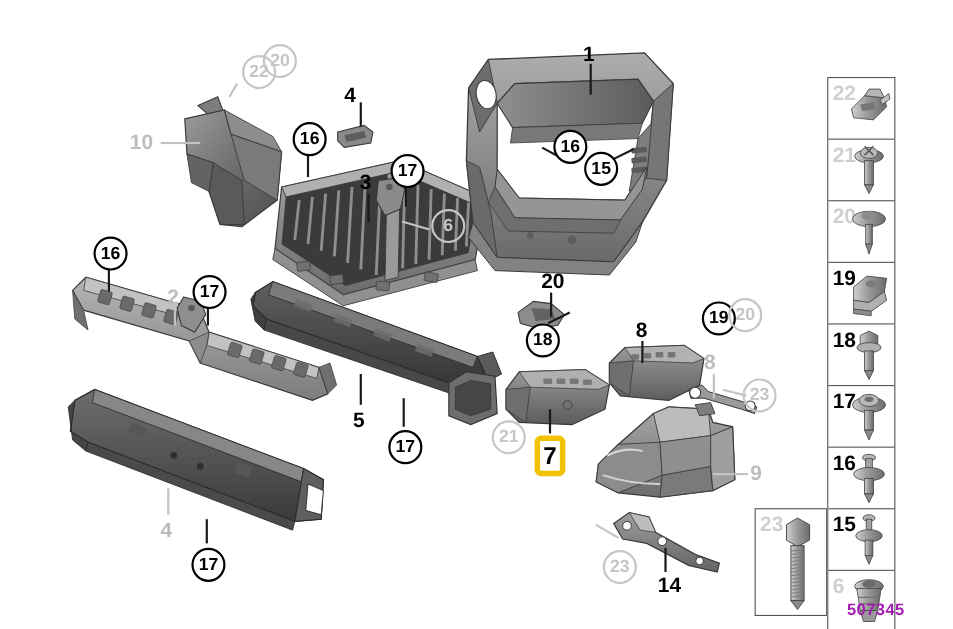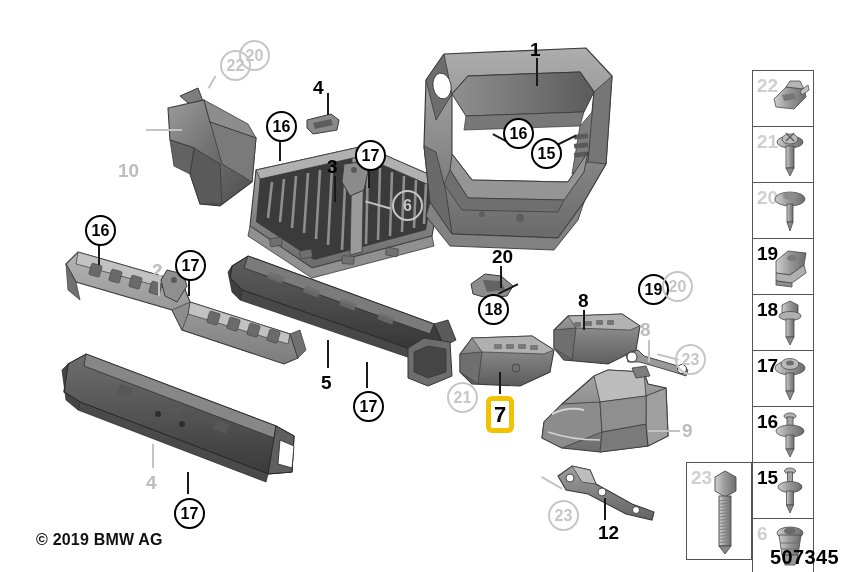--- a/index.html
+++ b/index.html
@@ -48,21 +48,21 @@
   .hw-num{position:absolute;left:4px;top:5px;font-size:19px;font-weight:bold;line-height:1;}
   .hw-num.dim{color:#cfcfcf;}
   .hw-num.on{color:#000;}
   .hw-art{position:absolute;right:1px;top:2px;width:42px;height:52px;}
 
   #hw-23{position:absolute;left:686px;top:462px;width:66px;height:98px;
          border:1.3px solid #555;box-sizing:border-box;background:#fff;}
   #hw-23 .hw-num{font-size:19px;}
   #hw-23 .hw-art{right:2px;top:4px;width:46px;height:90px;}
 
-  #ref-num{position:absolute;left:770px;top:546px;font-size:20px;color:#000000;
+  #ref-num{position:absolute;left:770px;top:546px;font-size:15px;color:#a21caf;
            letter-spacing:.4px;font-weight:bold;}
   #copyright{position:absolute;left:36px;top:531px;font-size:16px;font-weight:bold;color:#111;
              letter-spacing:.2px;}
 </style>
 </head>
 <body>
 
 <div id="canvas">
 
   <div class="part" style="left:160px;top:78px;">
@@ -375,21 +375,21 @@
   <div class="leader" style="left:327px;top:340px;width:1.6px;height:28px;"></div>
   <div class="leader dim" style="left:152px;top:444px;width:1.6px;height:24px;"></div>
   <div class="leader" style="left:187px;top:472px;width:1.6px;height:22px;"></div>
   <div class="leader" style="left:366px;top:362px;width:1.6px;height:26px;"></div>
   <div class="leader" style="left:499px;top:372px;width:1.6px;height:22px;"></div>
   <div class="leader dim" style="left:648px;top:430px;width:32px;height:1.6px;"></div>
   <div class="leader dim" style="left:540px;top:482px;width:24px;height:1.6px;transform:rotate(30deg);"></div>
   <div class="leader" style="left:604px;top:498px;width:1.6px;height:22px;"></div>
 
   <div id="callout-layer">
-      <div class="lbl plain dim" style="left: 118px; top: 120px; margin-top: 41px;">10</div>
+      <div class="lbl plain dim" style="left: 118px; top: 120px;">10</div>
       <div class="lbl circ dim" style="left: 220px; top: 50px;">22</div>
       <div class="lbl circ dim" style="left: 239px; top: 40px;">20</div>
       <div class="lbl plain" style="left: 313px; top: 78px;">4</div>
       <div class="lbl circ" style="left: 266px; top: 111px;">16</div>
       <div class="lbl plain" style="left: 327px; top: 157px;">3</div>
       <div class="lbl circ" style="left: 355px; top: 140px;">17</div>
       <div class="lbl circ dim" style="left: 392px; top: 190px;">6</div>
       <div class="lbl plain" style="left: 530px; top: 40px;">1</div>
       <div class="lbl circ" style="left: 503px; top: 118px;">16</div>
       <div class="lbl circ" style="left: 531px; top: 138px;">15</div>
@@ -404,21 +404,21 @@
       <div class="lbl plain dim" style="left: 640px; top: 320px;">8</div>
       <div class="lbl circ dim" style="left: 675px; top: 344px;">23</div>
       <div class="lbl plain" style="left: 321px; top: 373px;">5</div>
       <div class="lbl plain dim" style="left: 146px; top: 473px;">4</div>
       <div class="lbl circ" style="left: 174px; top: 498px;">17</div>
       <div class="lbl circ" style="left: 353px; top: 391px;">17</div>
       <div class="lbl circ dim" style="left: 447px; top: 382px;">21</div>
       <div class="lbl sel" style="left: 486px; top: 396px;">7</div>
       <div class="lbl plain dim" style="left: 682px; top: 421px;">9</div>
       <div class="lbl circ dim" style="left: 548px; top: 500px;">23</div>
-      <div class="lbl plain" style="left: 598px; top: 523px;">12</div>
+      <div class="lbl plain" style="left: 598px; top: 523px;">14</div>
     </div>
 
   <div id="hw-panel">
       <div class="hw-cell">
         <span class="hw-num dim">22</span>
         <span class="hw-art"><svg viewBox="0 0 40 50" width="40" height="50">
             <defs>
               <linearGradient id="mu-clip-nut-icon" x1="0" y1="0" x2="1" y2="0">
                 <stop offset="0" stop-color="#cfcfcf"></stop>
                 <stop offset=".45" stop-color="#9a9a9a"></stop>
@@ -590,16 +590,15 @@
             <line x1="16" y1="62.8" x2="28" y2="61.2"></line>
             <line x1="16" y1="66" x2="28" y2="64.4"></line>
             <line x1="16" y1="69.2" x2="28" y2="67.6"></line>
             <line x1="16" y1="72.4" x2="28" y2="70.80000000000001"></line>
             <line x1="16" y1="75.6" x2="28" y2="74"></line>
           </g>
           <path d="M16 79 L28 79 L22 87 Z" fill="#8a8a8a" stroke="#4a4a4a" stroke-width=".9"></path>
         </svg></span>
     </div>
 
-  <div id="copyright">© 2019 BMW AG</div>
   <div id="ref-num">507345</div>
 
 </div>
 
 </body></html>

